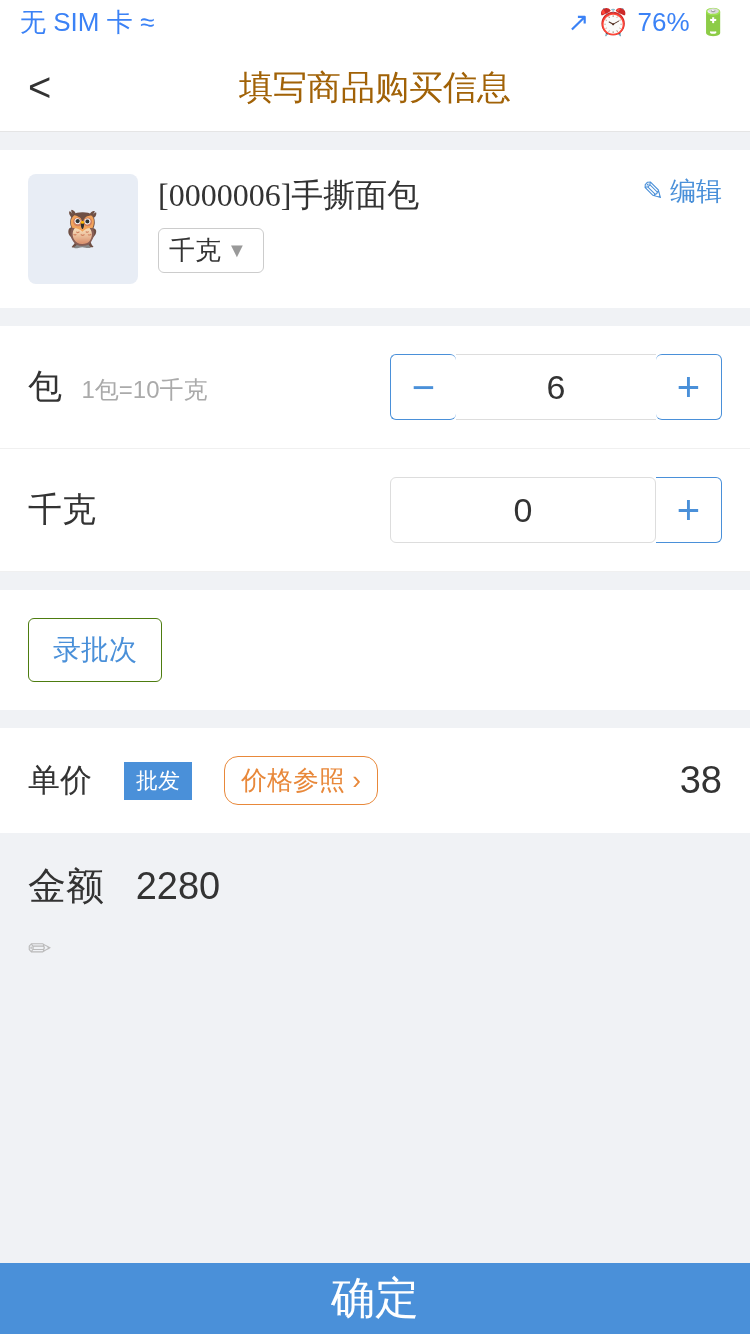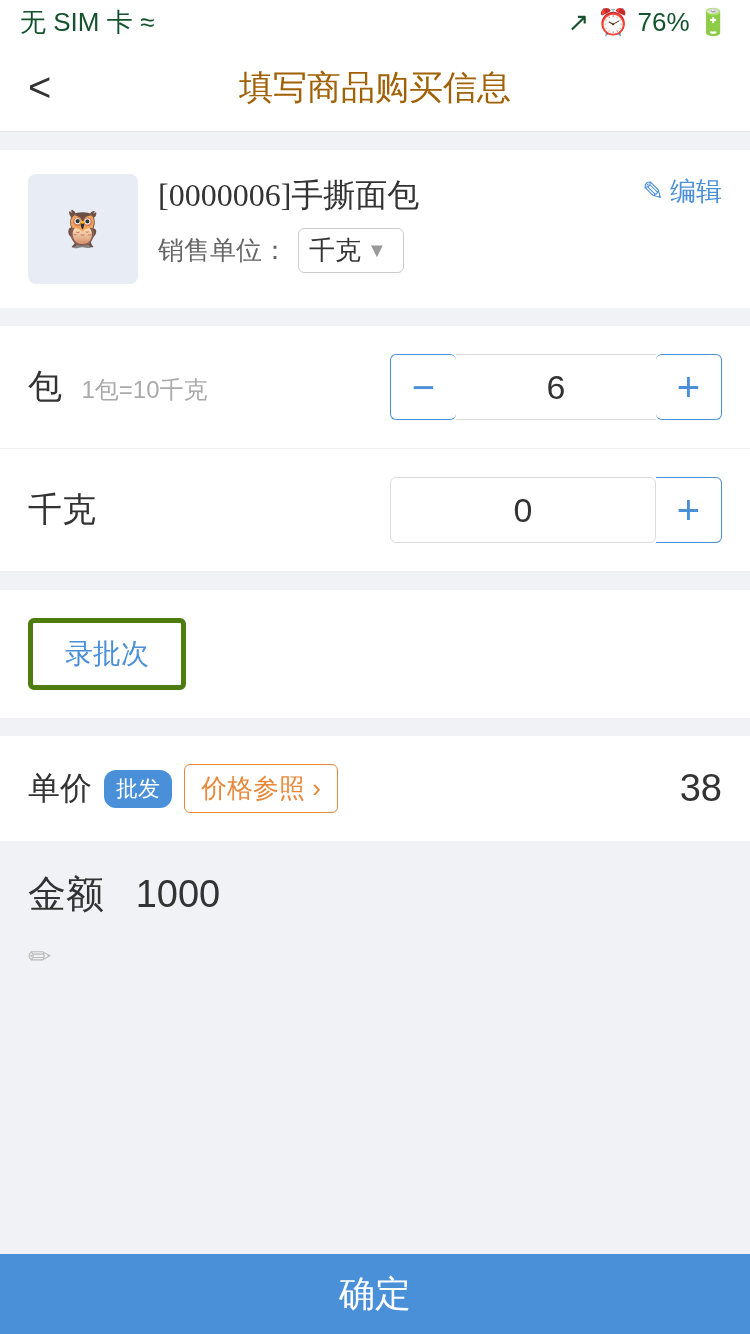--- a/index.html
+++ b/index.html
@@ -16,21 +16,21 @@
     
     .status-bar {
       width: 100%;
       height: 44px;
       background: #fff;
       display: flex;
       align-items: center;
       justify-content: space-between;
       padding: 0 20px;
       font-size: 26px;
-      color: #14532d;
+      color: #3b82f6;
     }
     .status-left { display: flex; align-items: center; gap: 8px; }
     .status-center { font-size: 30px; font-weight: 500; }
     .status-right { display: flex; align-items: center; gap: 8px; font-size: 26px; }
 
     
     .nav-bar {
       width: 100%;
       height: 88px;
       background: #fff;
@@ -197,55 +197,55 @@
       padding: 28px 28px;
       display: flex;
       align-items: center;
       justify-content: space-between;
     }
     .summary-text {
       font-size: 32px;
       color: #333;
     }
     .summary-btn {
-      border: 5px solid #4d7c0f;
+      border: 1px solid #4d7c0f;
       color: #4a90d9;
       font-size: 28px;
-      padding: 12px 32px;
+      padding: 12px 24px;
       border-radius: 6px;
       background: #fff;
       cursor: pointer;
     }
 
     
     .price-section {
       background: #fff;
       margin-top: 18px;
       padding: 28px 28px;
       display: flex;
       align-items: center;
-      gap: 12px;
+      gap: 32px;
     }
     .price-label {
       font-size: 32px;
       color: #333;
     }
     .price-tag {
       background: #4a90d9;
       color: #fff;
       font-size: 22px;
       padding: 4px 12px;
-      border-radius: 12px;
+      border-radius: 0;
     }
     .price-ref-btn {
       border: 1px solid #e8883a;
       color: #e8883a;
       font-size: 26px;
       padding: 6px 16px;
-      border-radius: 6px;
+      border-radius: 14px;
       background: #fff;
       cursor: pointer;
       display: flex;
       align-items: center;
       gap: 6px;
     }
     .price-value {
       margin-left: auto;
       font-size: 38px;
       color: #333;
@@ -272,24 +272,24 @@
       padding-bottom: 28px;
     }
     .pencil-icon { color: #bbb; font-size: 28px; }
 
     
     .confirm-btn {
       position: fixed;
       bottom: 0;
       left: 0;
       width: 750px;
-      height: 80px;
+      height: 71px;
       background: #4a90d9;
       color: #fff;
-      font-size: 36px;
+      font-size: 44px;
       display: flex;
       align-items: center;
       justify-content: center;
       cursor: pointer;
       border: none;
     }
 
     .owl-icon {
       font-size: 36px;
       color: #7a9cc0;
@@ -315,21 +315,20 @@
   <div class="nav-title">填写商品购买信息</div>
 </div>
 
 <div class="product-card">
   <div class="product-thumb">
     <span class="owl-icon">🦉</span>
   </div>
   <div class="product-info">
     <div class="product-name">[0000006]手撕面包</div>
     <div class="product-unit">
-      <span>销售单位：</span>
       <div class="unit-select">
         <span>千克</span>
         <span class="unit-select-arrow">▼</span>
       </div>
     </div>
   </div>
   <div class="edit-btn">
     <span>✎</span>
     <span>编辑</span>
   </div>
@@ -366,21 +365,21 @@
   <span class="price-label">单价</span>
   <span class="price-tag">批发</span>
   <button class="price-ref-btn">价格参照 ›</button>
   <span class="price-value">38</span>
 </div>
 
 <div class="amount-section">
   <div class="amount-row">
     <span>金额</span>
     &nbsp;
-    <span>1000</span>
+    <span>2280</span>
   </div>
   <div class="remark-row">
     <span class="pencil-icon">✏</span>
   </div>
 </div>
 
 <div style="height: 140px;"></div>
 
 <button class="confirm-btn">确定</button>
 

